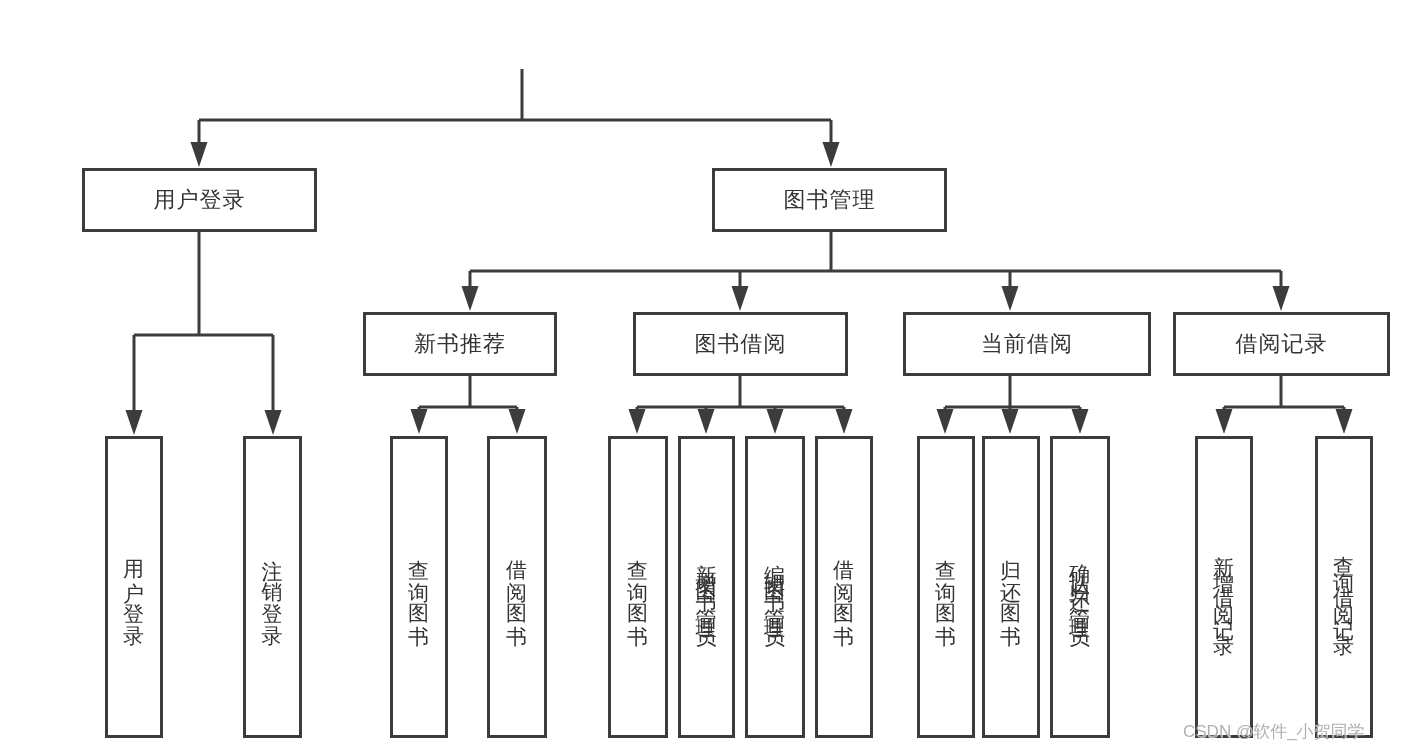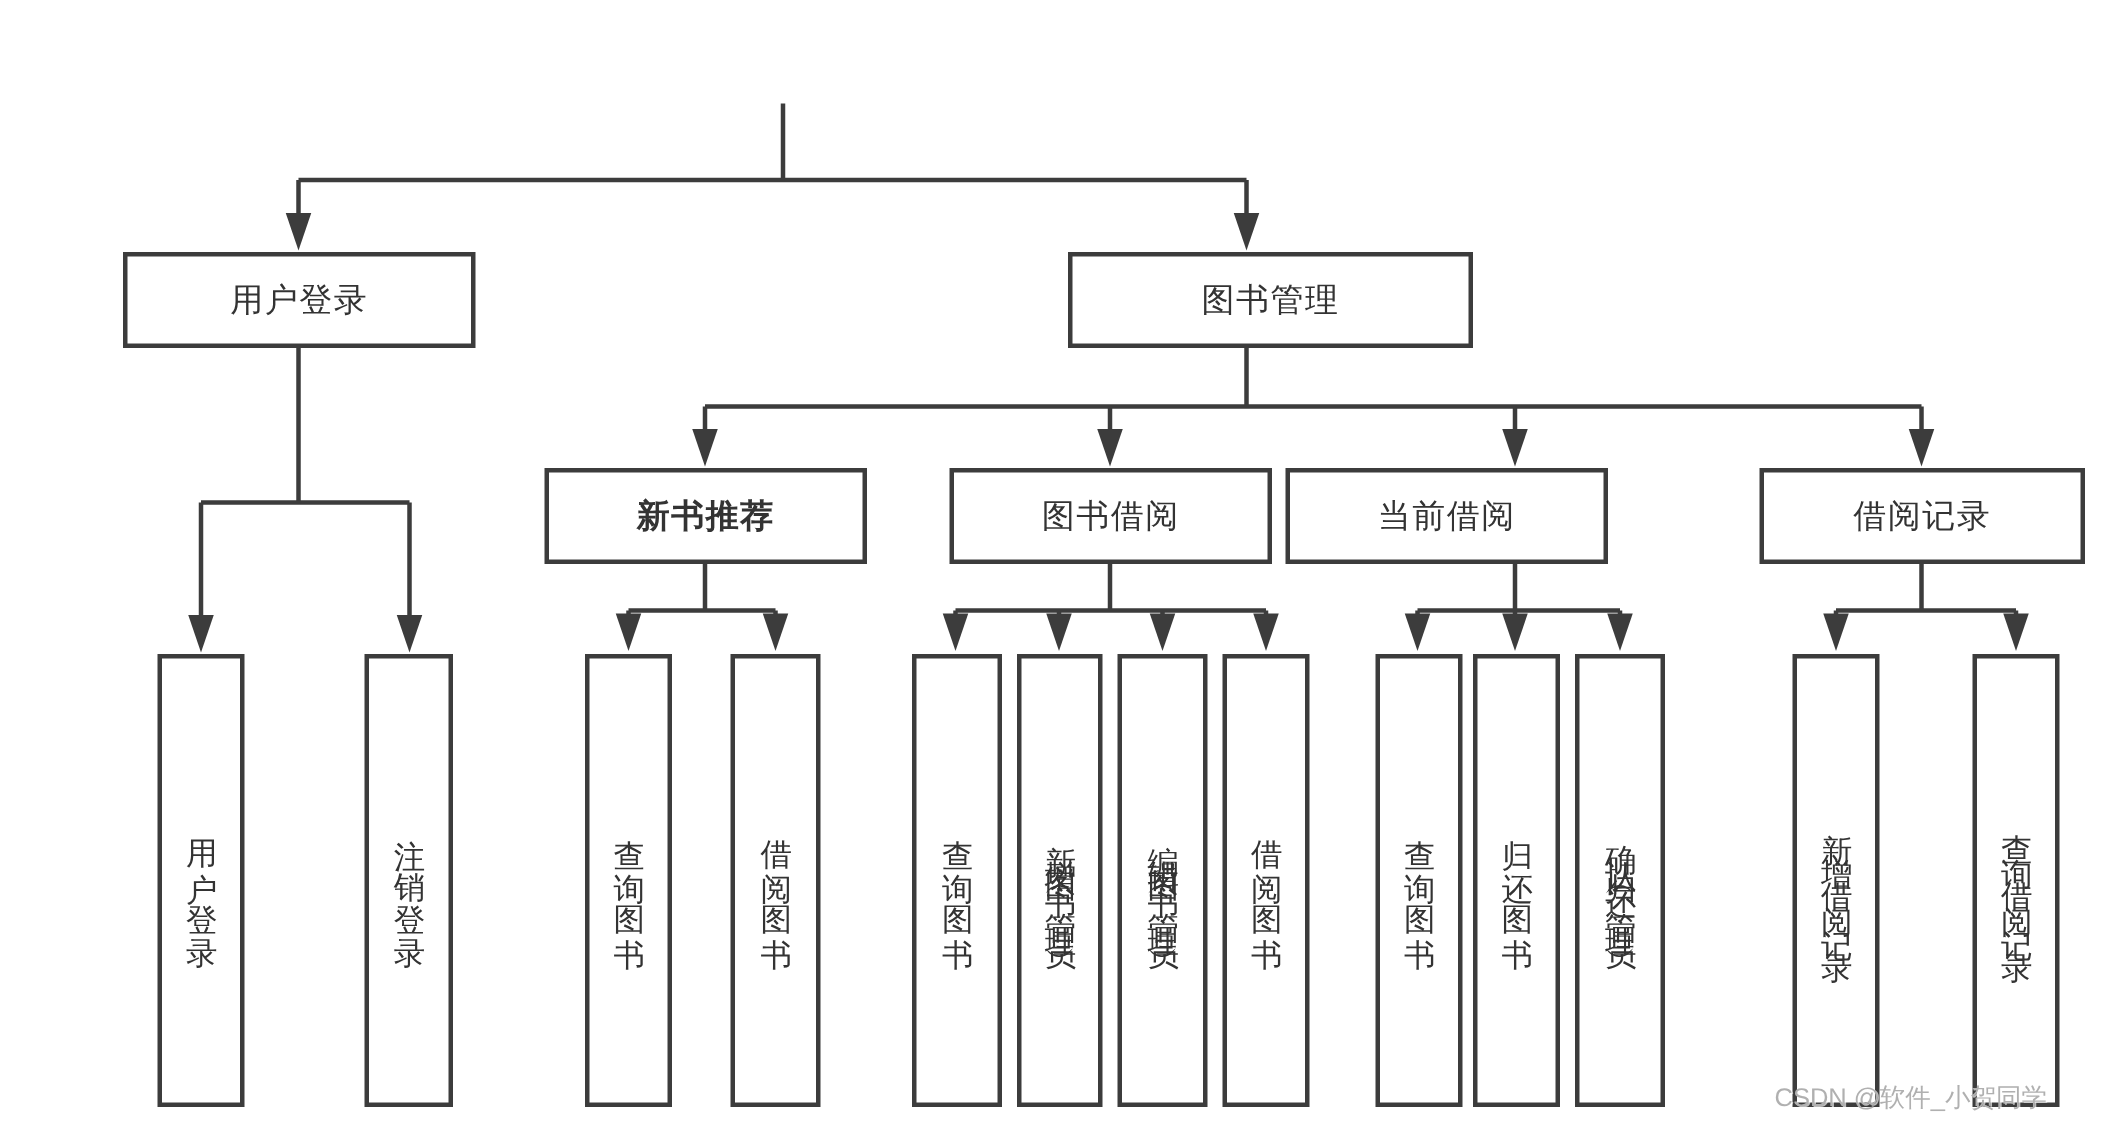--- a/index.html
+++ b/index.html
@@ -101,31 +101,31 @@
       <path d="M1281 376 V407 M1224 407 H1344 M1224 407 V411 M1344 407 V411"></path>
       <polygon points="1215.5,409 1232.5,409 1224,434"></polygon>
       <polygon points="1335.5,409 1352.5,409 1344,434"></polygon>
     </g>
   </svg>
 
 
   <div class="node" style="left:82px;top:168px;width:235px;height:64px;">
     <span class="hlabel">用户登录</span>
   </div>
-  <div class="node" style="left:712px;top:168px;width:270px;height:64px;">
+  <div class="node" style="left:712px;top:168px;width:235px;height:64px;">
     <span class="hlabel">图书管理</span>
   </div>
 
-  <div class="node" style="left:363px;top:312px;width:215px;height:64px;font-weight:bold;">
+  <div class="node" style="left:363px;top:312px;width:194px;height:64px;">
     <span class="hlabel">新书推荐</span>
   </div>
   <div class="node" style="left:633px;top:312px;width:215px;height:64px;">
     <span class="hlabel">图书借阅</span>
   </div>
-  <div class="node" style="left:857px;top:312px;width:215px;height:64px;">
+  <div class="node" style="left:903px;top:312px;width:248px;height:64px;">
     <span class="hlabel">当前借阅</span>
   </div>
   <div class="node" style="left:1173px;top:312px;width:217px;height:64px;">
     <span class="hlabel">借阅记录</span>
   </div>
 
   <div class="node leaf" style="left:105px;width:58px;">
     <span class="vlabel ls-wide">用户登录</span>
   </div>
   <div class="node leaf" style="left:243px;width:59px;">

